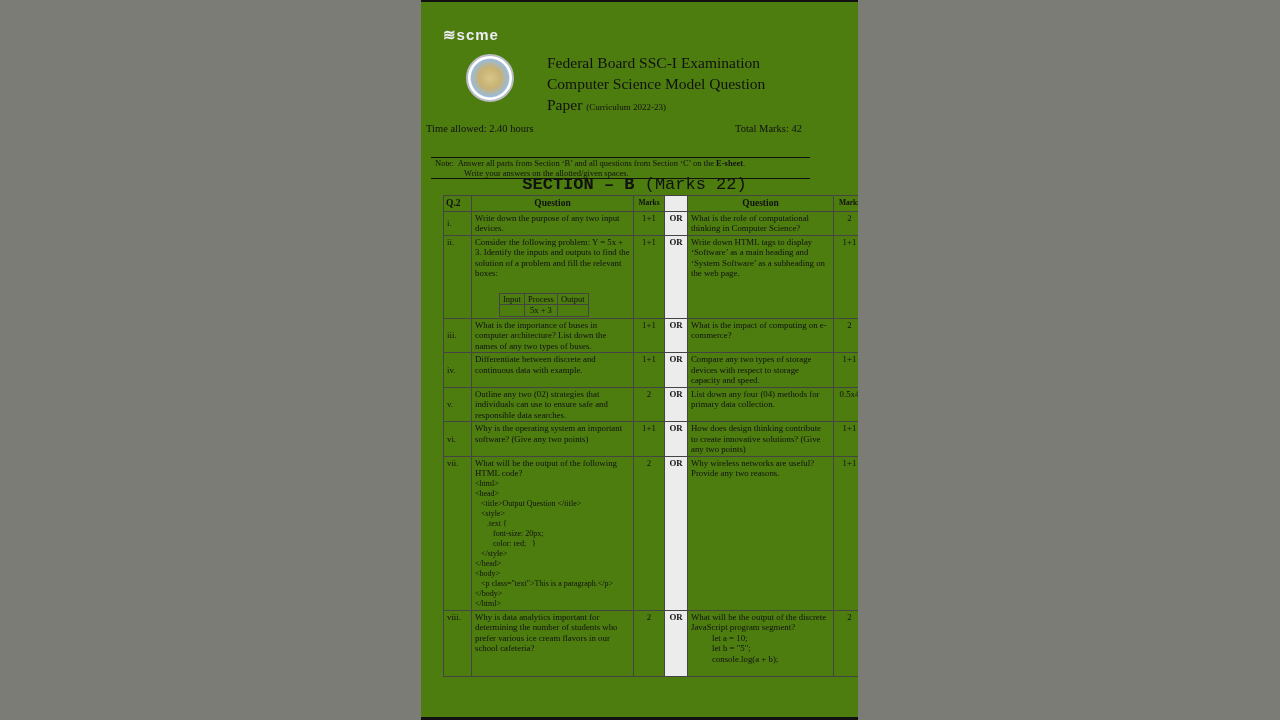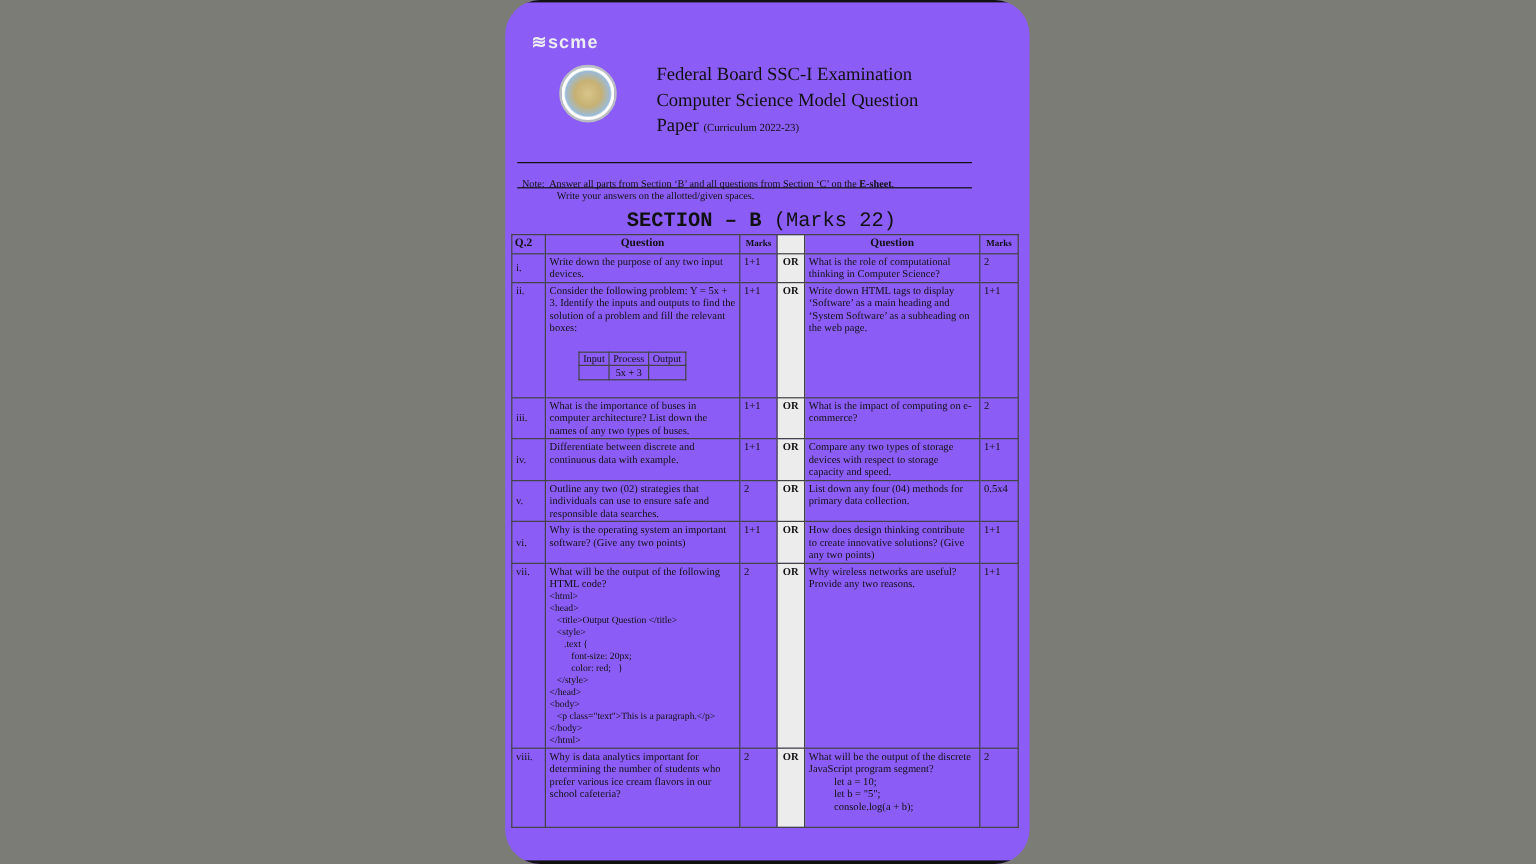--- a/index.html
+++ b/index.html
@@ -4,21 +4,21 @@
 <style>
   html, body { margin:0; padding:0; }
   body {
     width:1280px; height:720px; overflow:hidden;
     background:#7c7c76;
     font-family:"Liberation Serif", "DejaVu Serif", serif;
     position:relative;
   }
   .page {
     position:absolute; left:421px; top:0; width:437px; height:720px;
-    background:#8b5cf6; overflow:hidden;border-radius:29px;
+    background:#4d7c0f; overflow:hidden;
   }
   .bar-top { position:absolute; left:0; top:0; width:437px; height:2px; background:#111; }
   .bar-bottom { position:absolute; left:0; top:717px; width:437px; height:3px; background:#111; }
   .watermark {
     position:absolute; left:22px; top:26px; font-family:"Liberation Sans", sans-serif;
     font-size:15px; font-weight:bold; color:#ececf2; letter-spacing:1px;
   }
   .logo {
     position:absolute; left:45px; top:54px; width:48px; height:48px; border-radius:50%;
     border:2px solid #b9bcc4; background:radial-gradient(circle at 50% 50%, #d9c58a 0%, #c7b173 35%, #9bbbd8 60%, #ffffff 64%, #ffffff 72%, #c9ccd4 74%, #ffffff 78%);
@@ -26,61 +26,65 @@
   }
   .title {
     position:absolute; left:126px; top:52px; font-size:15.5px; line-height:21px; color:#111;
   }
   .title .sub { font-size:9px; }
   .meta-row {
     position:absolute; left:5px; top:123px; width:380px; font-size:10.5px; color:#111;
   }
   .meta-row .total { position:absolute; left:309px; top:0; }
   .note-box {
-    position:absolute; left:10px; top:135px; width:379px; height:22px;
+    position:absolute; left:10px; top:157px; width:379px; height:22px;
     border-top:1.5px solid #111; border-bottom:1.5px solid #111;
-    font-size:8.5px; line-height:10px; color:#111; box-sizing:border-box; padding-top:12px;
+    font-size:8.5px; line-height:10px; color:#111; box-sizing:border-box; padding-top:0;
   }
   .note-box .l1 { padding-left:4px; }
   .note-box .l2 { padding-left:33px; }
   .section-title {
     position:absolute; left:0; top:175px; width:427px; text-align:center; font-size:17px; color:#111;font-family:Liberation Mono, monospace;
   }
   .section-title b { font-weight:bold; }
   table.qt {
-    position:absolute; left:5px; top:195px; width:422px;
+    position:absolute; left:22px; top:195px; width:422px;
     border-collapse:collapse; table-layout:fixed; font-size:8.8px; line-height:10.5px; color:#111;
   }
   table.qt td, table.qt th { border:1px solid #444; vertical-align:top; padding:1px 3px; }
   table.qt th { font-weight:bold; text-align:center; padding:2px 2px; font-size:9.5px; }
   table.qt th.mk { font-size:7.5px; }
   td.num { padding-left:3px; }
   td.mid { vertical-align:middle !important; }
-  td.marks { }
+  td.marks { text-align:center; }
   td.or { background:#ececec; font-weight:bold; text-align:center; }
   th.orh { background:#ececec; }
   .code { padding-left:0; }
   .code div { white-space:pre; }
-  table.ipo { border-collapse:collapse; margin:14px 0 13px 24px; font-size:8.5px; }
+  table.ipo { border-collapse:collapse; margin:14px 0 0 24px; font-size:8.5px; }
   table.ipo td { border:1px solid #444; padding:0 3px; text-align:center; height:10px; }
 </style>
 </head>
 <body>
 
 <div class="page">
   <div class="bar-top"></div>
   <div class="watermark">≋scme</div>
   <div class="logo"></div>
 
   <div class="title">
     <div>Federal Board SSC-I Examination</div>
     <div>Computer Science Model Question</div>
     <div><span>Paper</span> <span class="sub">(Curriculum 2022-23)</span></div>
   </div>
 
+  <div class="meta-row">
+    <span>Time allowed: 2.40 hours</span>
+    <span class="total">Total Marks: 42</span>
+  </div>
 
   <div class="note-box">
     <div class="l1"><span>Note:</span>&nbsp; <span>Answer all parts from Section ‘B’ and all questions from Section ‘C’ on the </span><b>E-sheet</b><span>.</span></div>
     <div class="l2">Write your answers on the allotted/given spaces.</div>
   </div>
 
   <div class="section-title"><b>SECTION – B</b><span> (Marks 22)</span></div>
 
   <table class="qt">
     <colgroup>

